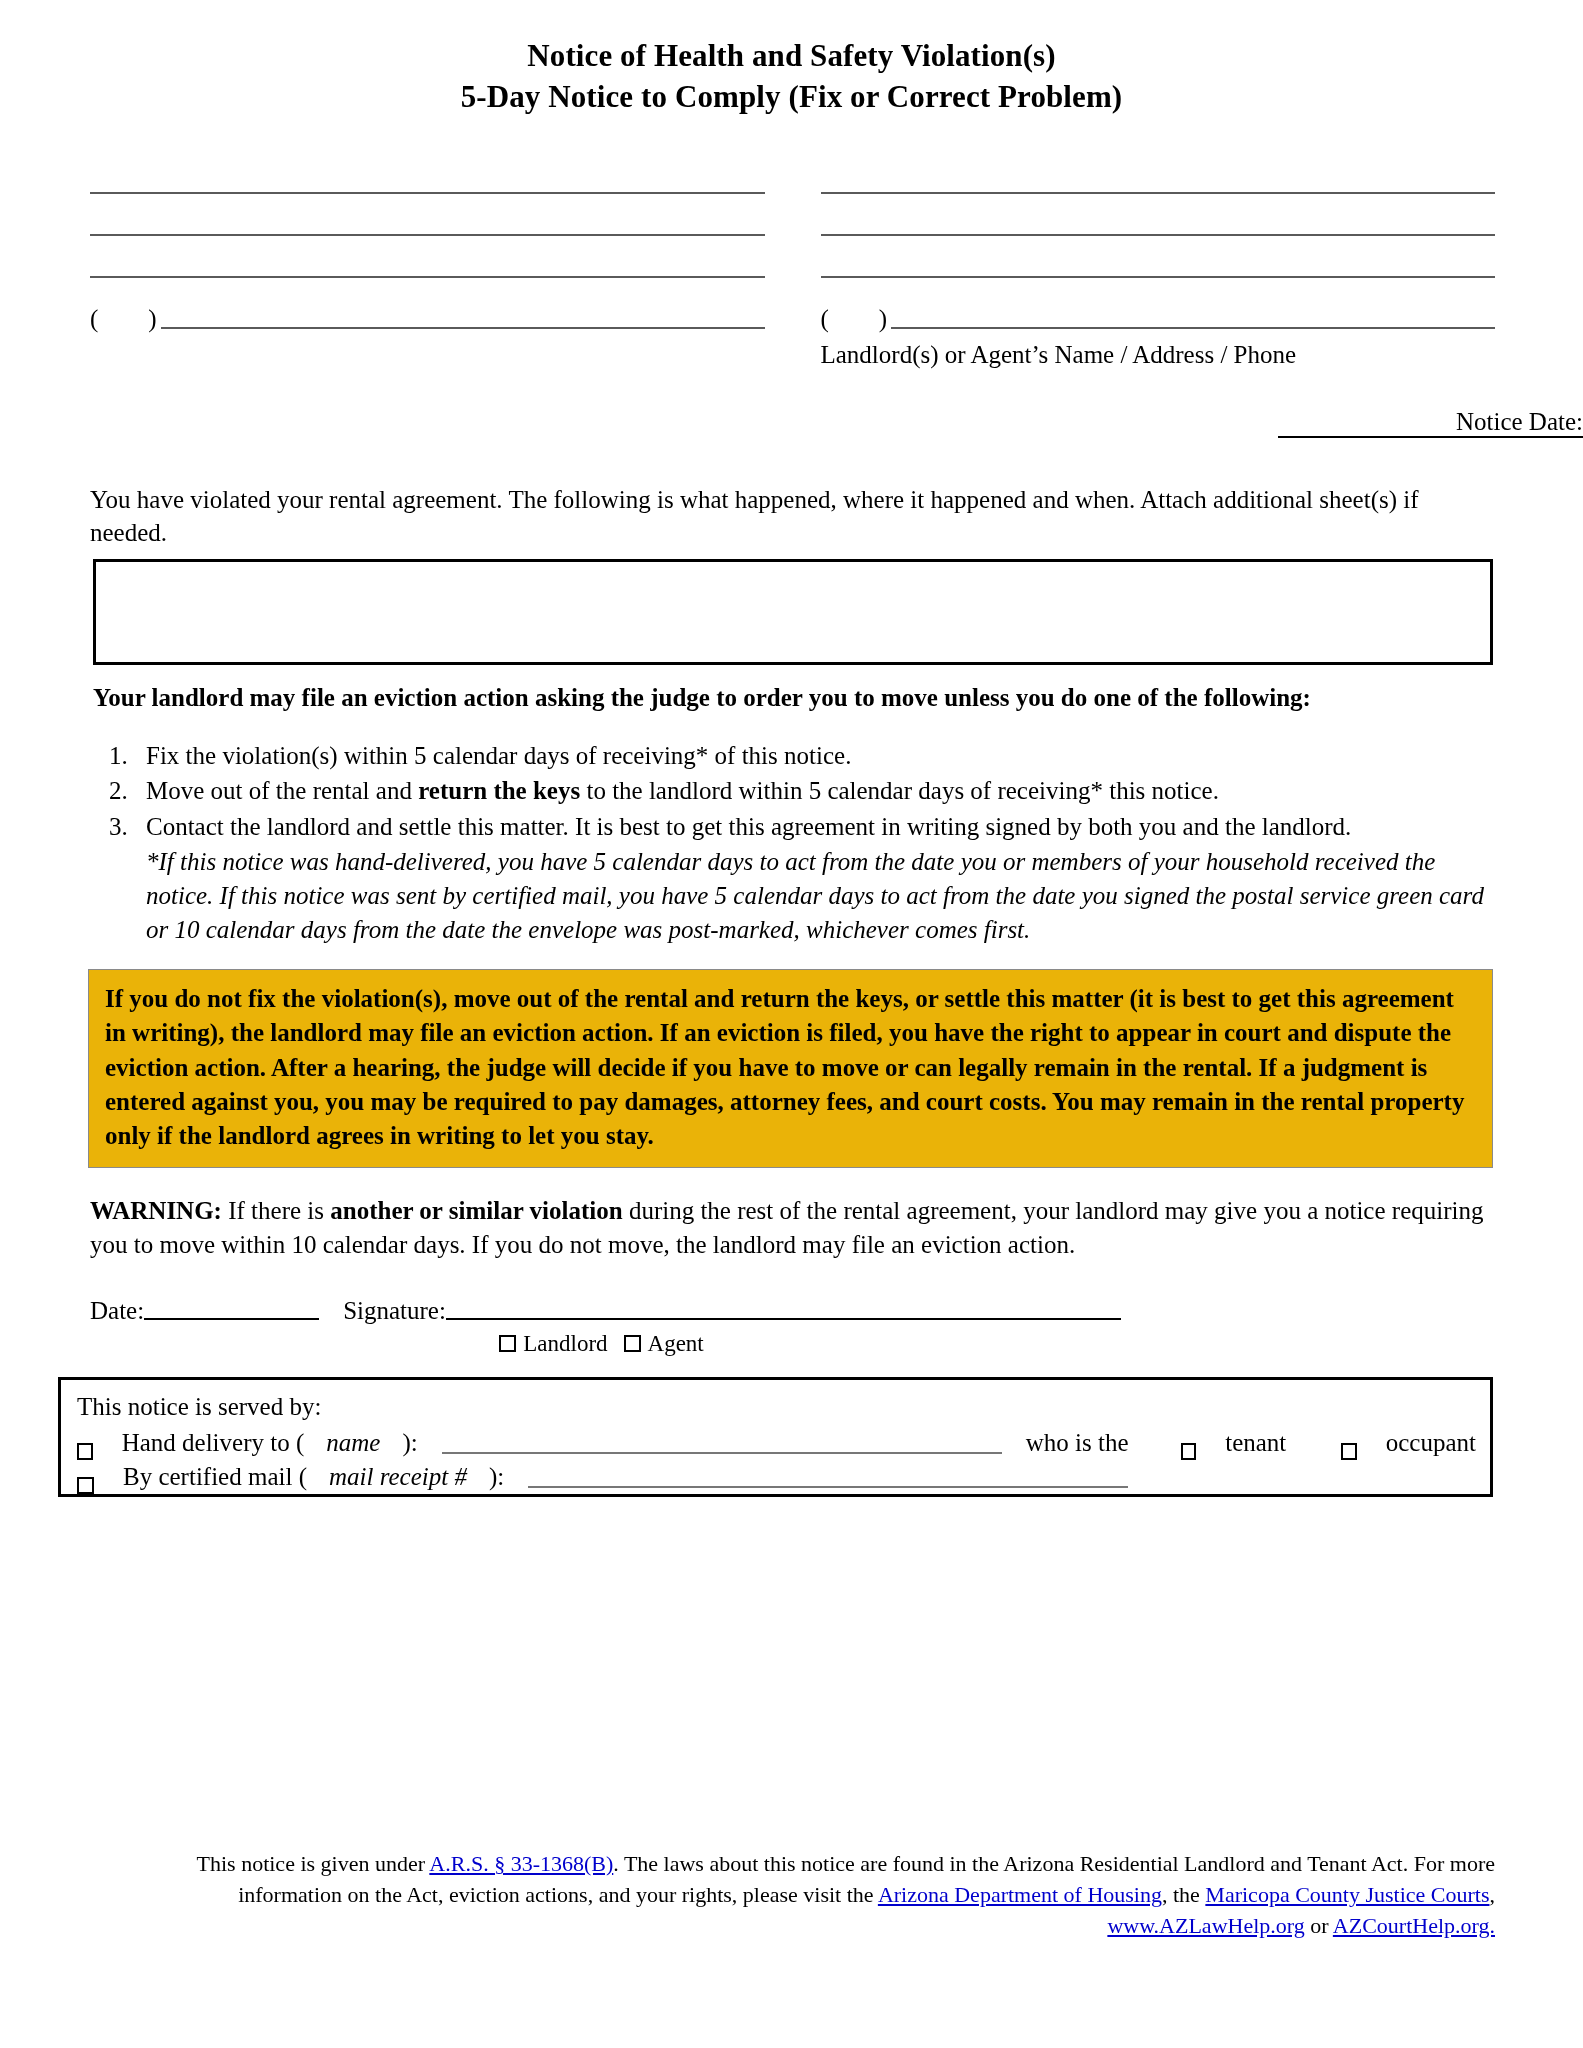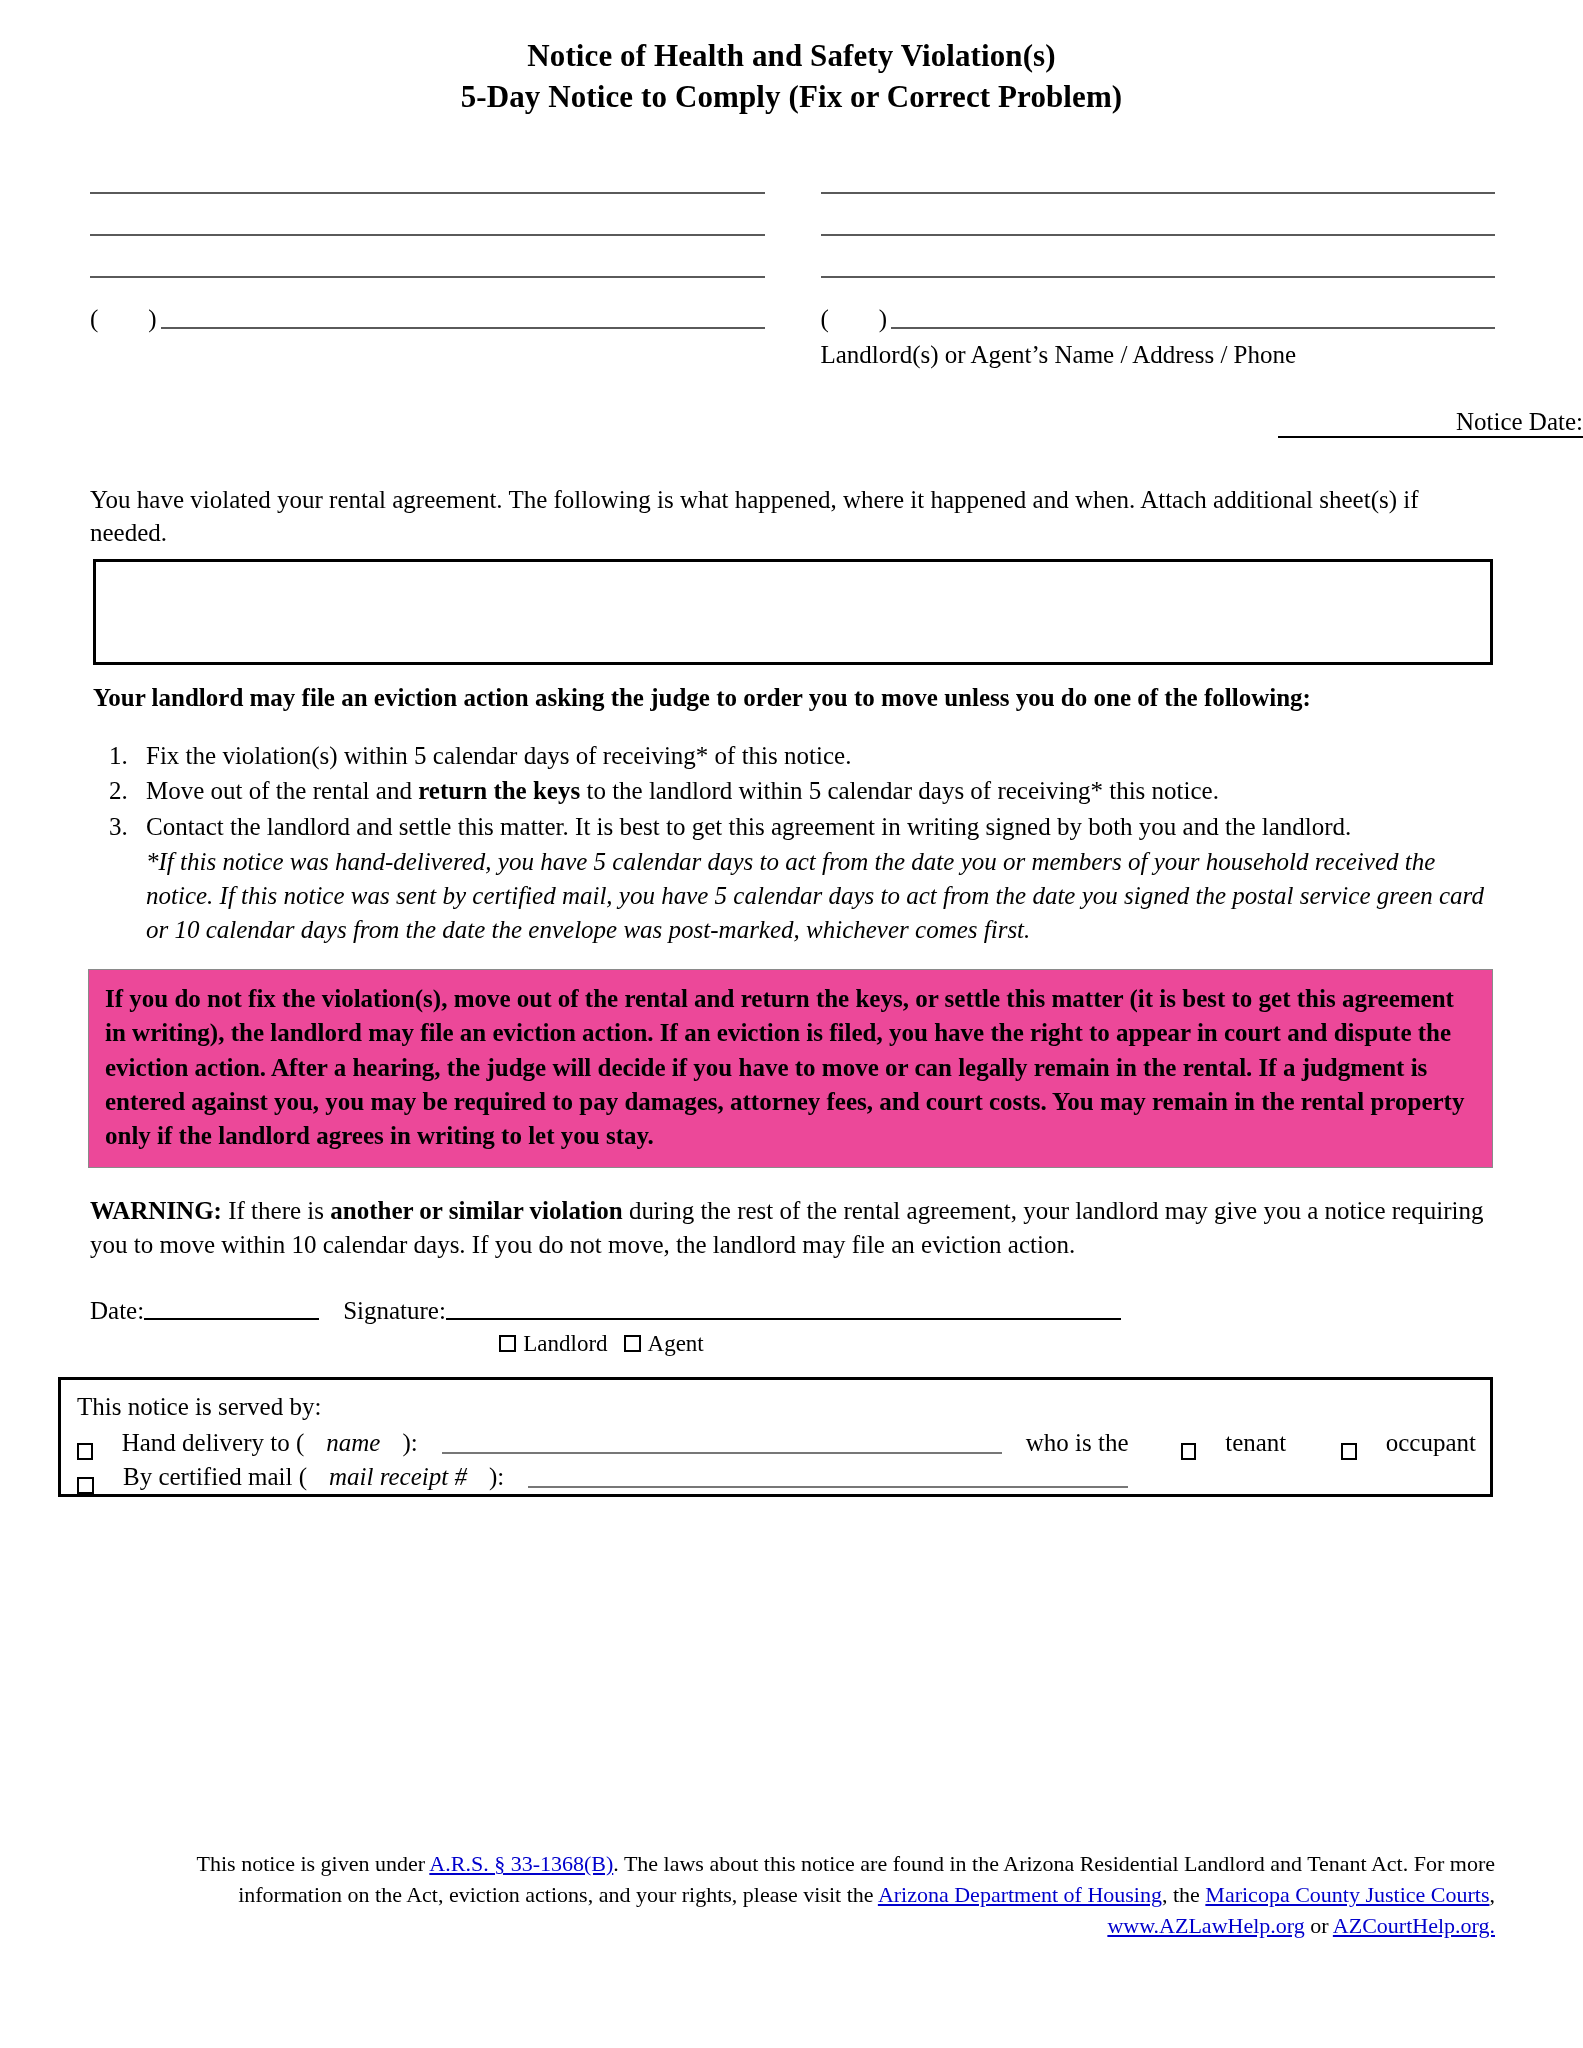--- a/index.html
+++ b/index.html
@@ -128,21 +128,21 @@
   .footnote {
     font-style: italic;
     display: block;
     margin-top: 2px;
     line-height: 1.36;
   }
 
   
   .gray-box {
     margin: 22px 90px 0 88px;
-    background: #ec4899;
+    background: #eab308;
     border: 1px solid #8a8a8a;
     padding: 12px 16px 14px 16px;
     font-size: 25px;
     font-weight: bold;
     line-height: 1.37;
   }
 
   
   .warning {
     margin: 26px 90px 0 90px;

